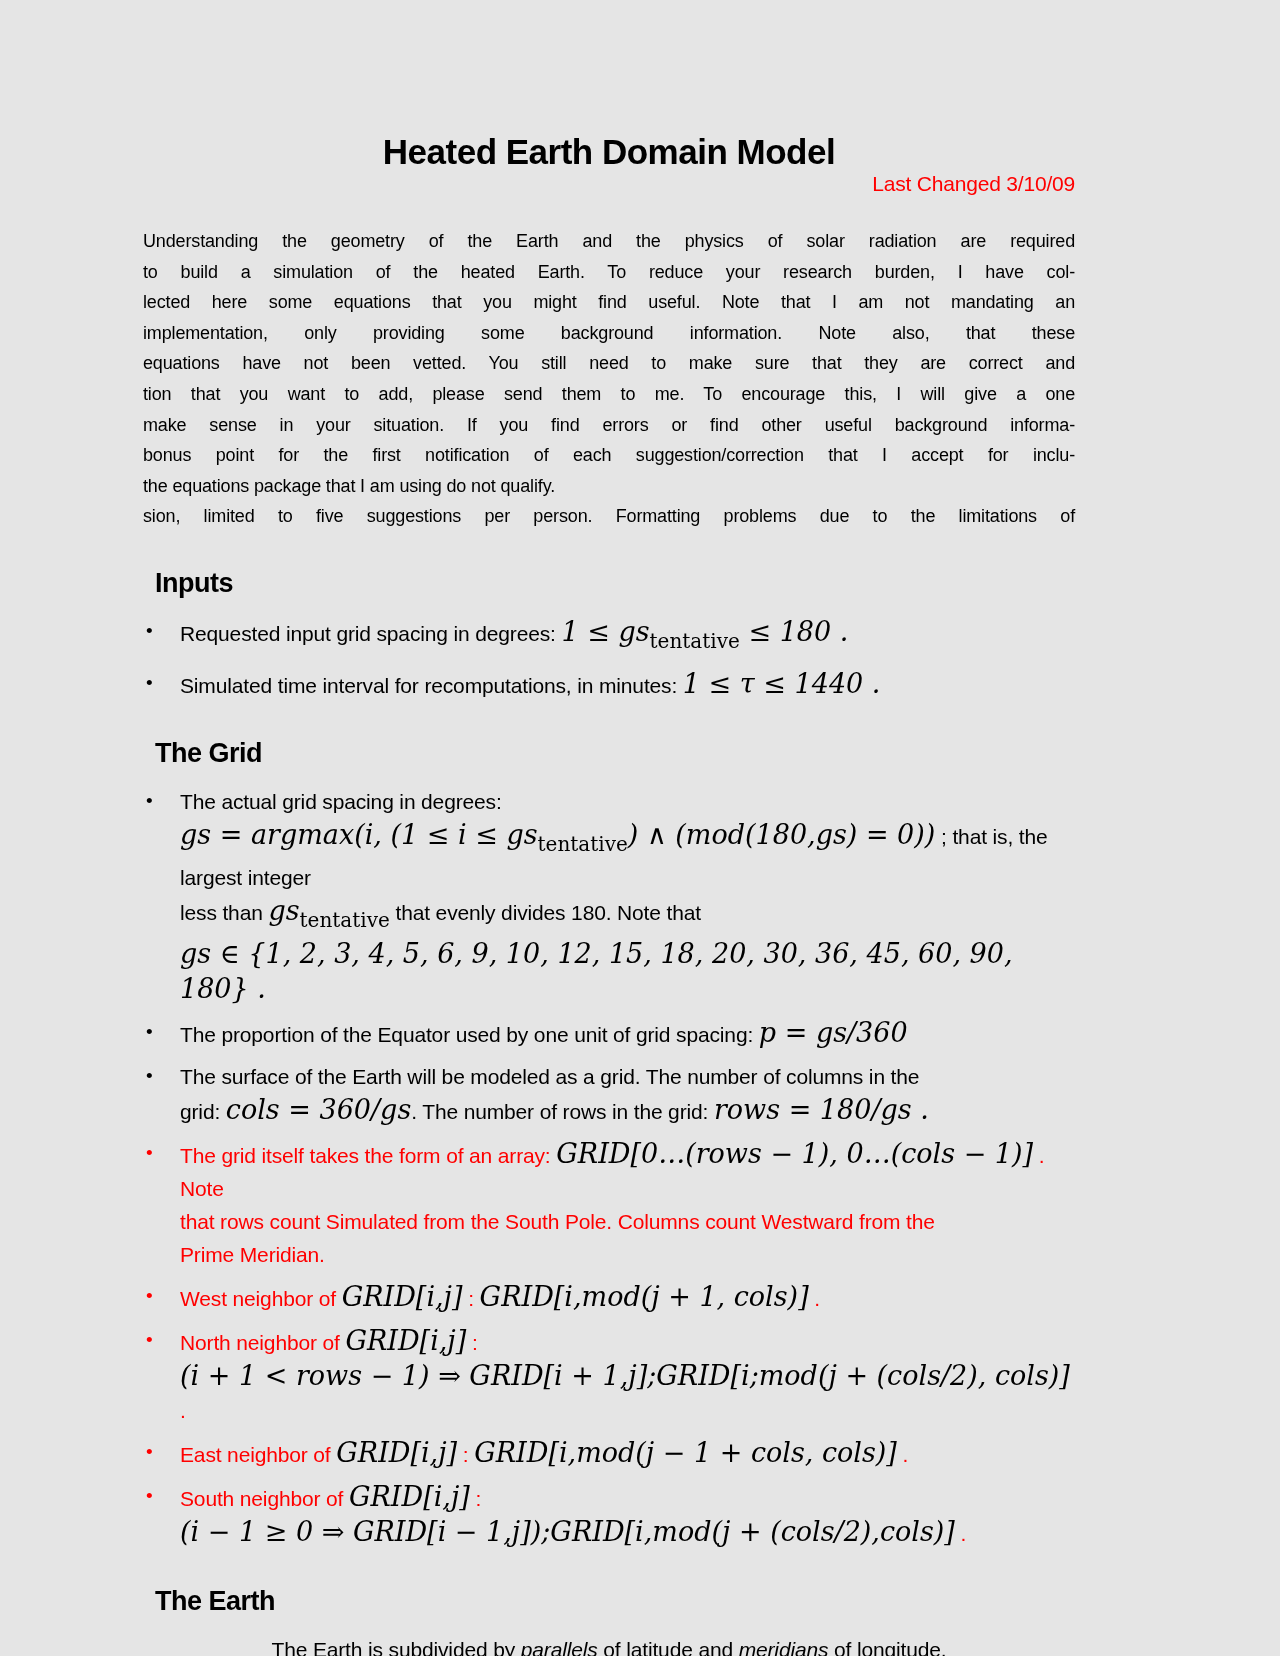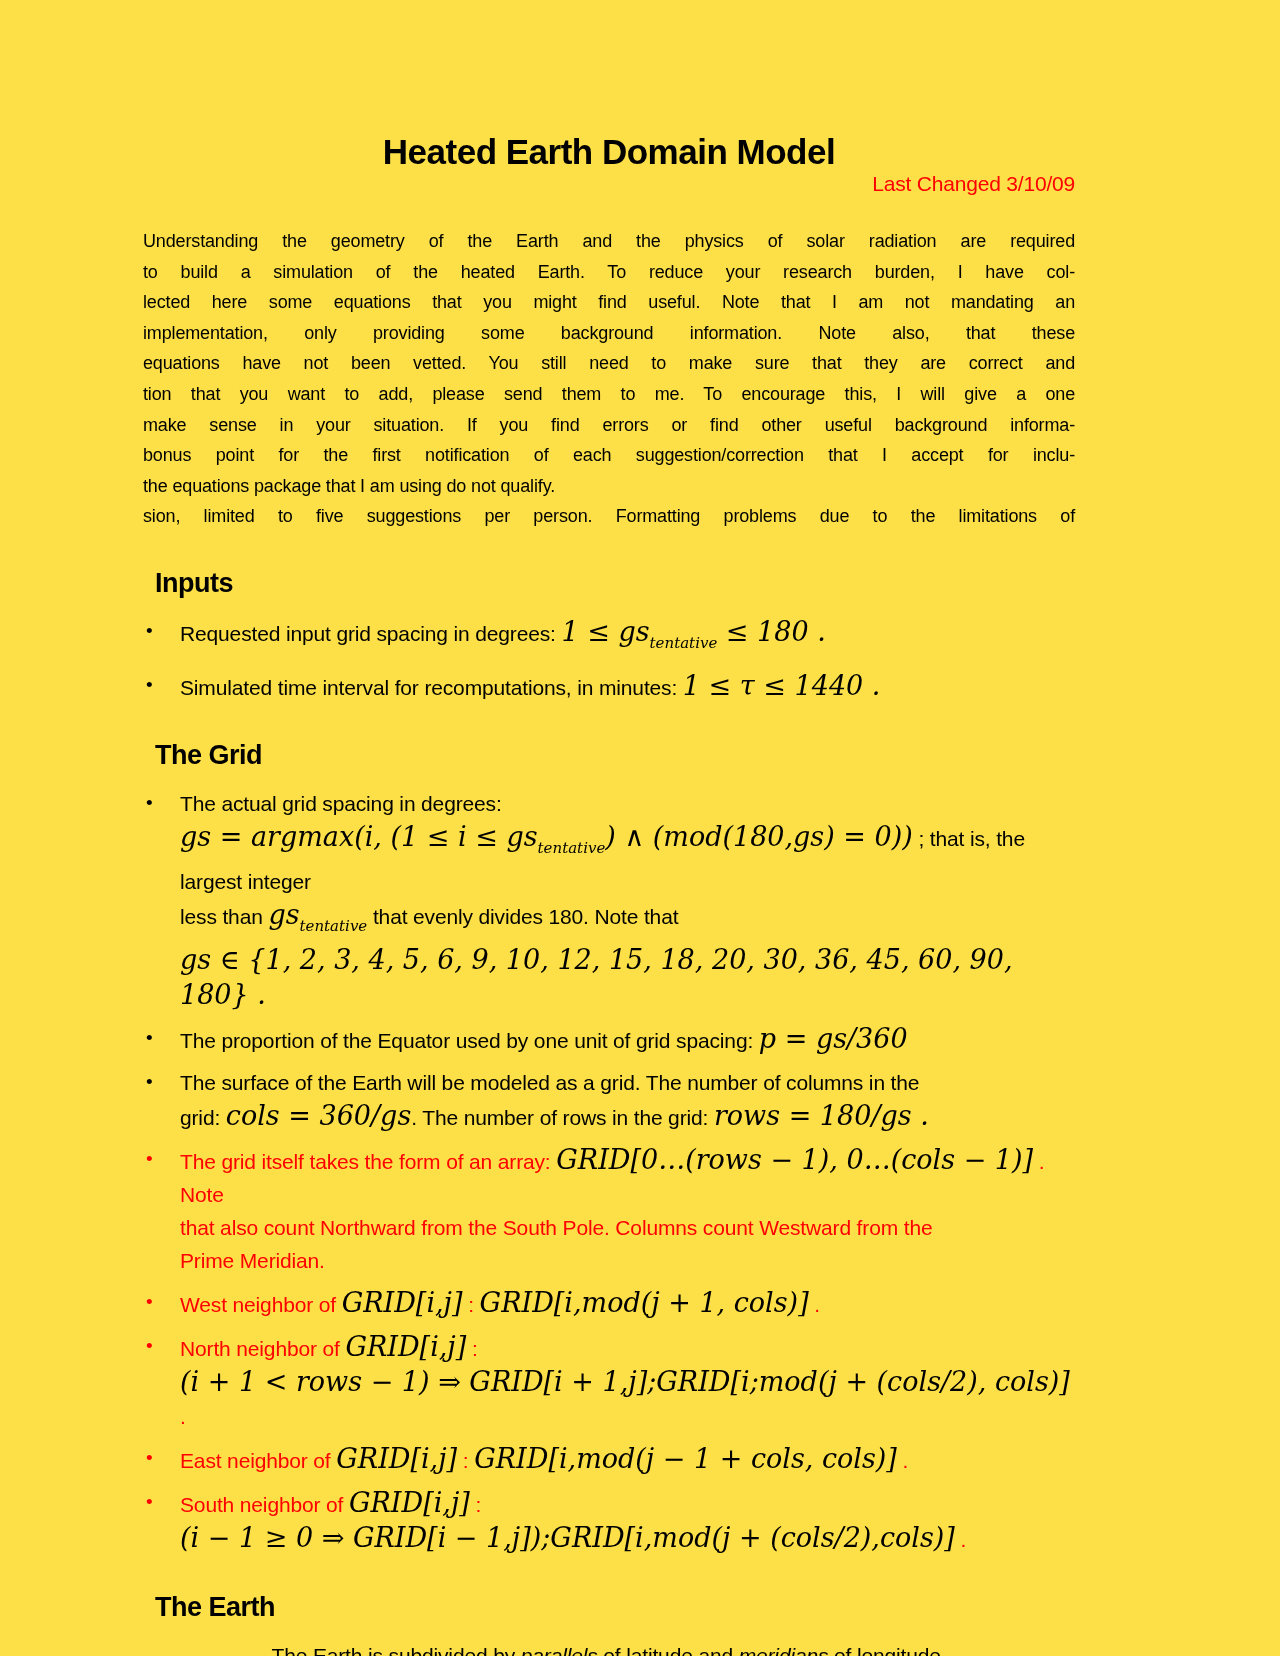--- a/index.html
+++ b/index.html
@@ -1,17 +1,17 @@
 <!DOCTYPE html>
 <html><head>
 <meta charset="utf-8">
 <style>
   html,body{margin:0;padding:0;background:#ffffff;}
   .page{
-    width:1280px;height:1656px;background:#fde047;position:relative;overflow:hidden;
+    width:1280px;height:1656px;background:#e5e5e5;position:relative;overflow:hidden;
     font-family:"Liberation Sans",sans-serif;color:#000000;
   }
   .content{width:932px;margin-left:143px;padding-top:132px;}
   .doc-title{
     text-align:center;font-size:35px;font-weight:bold;letter-spacing:-0.5px;
   }
   .doc-subtitle{
     text-align:right;font-size:21px;color:#ff0000;margin-top:0;letter-spacing:-0.2px;
   }
   .intro{margin-top:30px;font-size:18px;line-height:30.6px;letter-spacing:-0.15px;}
@@ -24,21 +24,21 @@
   .blocks{font-size:21px;letter-spacing:-0.15px;}
   .block{position:relative;padding-left:37px;margin:9px 0;line-height:33px;}
   .block.nobullet{padding-left:0;text-align:center;}
   .block .dot{position:absolute;left:3px;top:-1px;font-size:19px;color:#000;}
   .block.red .dot{color:#ff0000;}
   .line{}
   .seg-t{}
   .seg-r{color:#ff0000;}
   .seg-i{font-style:italic;}
   .seg-m{font-family:"DejaVu Serif",serif;font-style:italic;font-size:27px;letter-spacing:0;}
-  .seg-sub{font-family:"DejaVu Serif",serif;font-style:italic;font-size:15px;vertical-align:-7px;letter-spacing:0;}
+  .seg-sub{font-family:"DejaVu Serif",serif;font-size:20px;vertical-align:-7px;letter-spacing:0;}
   .seg-sup{font-family:"DejaVu Serif",serif;font-style:italic;font-size:14px;vertical-align:10px;letter-spacing:0;}
 </style>
 </head>
 <body>
 
 <div class="page">
   <div class="content">
     <div class="doc-title">Heated Earth Domain Model</div>
     <div class="doc-subtitle">Last Changed 3/10/09</div>
     <div class="intro" id="intro">
@@ -79,21 +79,21 @@
             <div class="line"><span class="seg-t">The proportion of the Equator used by one unit of grid spacing: </span><span class="seg-m">p</span><span class="seg-m"> = </span><span class="seg-m">gs/360</span></div>
           </div>
           <div class="block">
             <span class="dot">•</span>
             <div class="line"><span class="seg-t">The surface of the Earth will be modeled as a grid. The number of columns in the</span></div>
             <div class="line"><span class="seg-t">grid: </span><span class="seg-m">cols</span><span class="seg-m"> = </span><span class="seg-m">360/gs</span><span class="seg-t">. The number of rows in the grid: </span><span class="seg-m">rows</span><span class="seg-m"> = </span><span class="seg-m">180/gs</span><span class="seg-m"> .</span></div>
           </div>
           <div class="block red">
             <span class="dot">•</span>
             <div class="line"><span class="seg-r">The grid itself takes the form of an array: </span><span class="seg-m">GRID[0…(rows − 1), 0…(cols − 1)]</span><span class="seg-r"> . Note</span></div>
-            <div class="line"><span class="seg-r">that also count Northward from the South Pole. Columns count Westward from the</span></div>
+            <div class="line"><span class="seg-r">that rows count Simulated from the South Pole. Columns count Westward from the</span></div>
             <div class="line"><span class="seg-r">Prime Meridian.</span></div>
           </div>
           <div class="block red">
             <span class="dot">•</span>
             <div class="line"><span class="seg-r">West neighbor of </span><span class="seg-m">GRID[i,j]</span><span class="seg-r"> : </span><span class="seg-m">GRID[i,mod(j + 1, cols)]</span><span class="seg-r"> .</span></div>
           </div>
           <div class="block red">
             <span class="dot">•</span>
             <div class="line"><span class="seg-r">North neighbor of </span><span class="seg-m">GRID[i,j]</span><span class="seg-r"> :</span></div>
             <div class="line"><span class="seg-m">(i + 1 &lt; rows − 1) ⇒ GRID[i + 1,j];GRID[i;mod(j + (cols/2), cols)]</span><span class="seg-r"> .</span></div>

